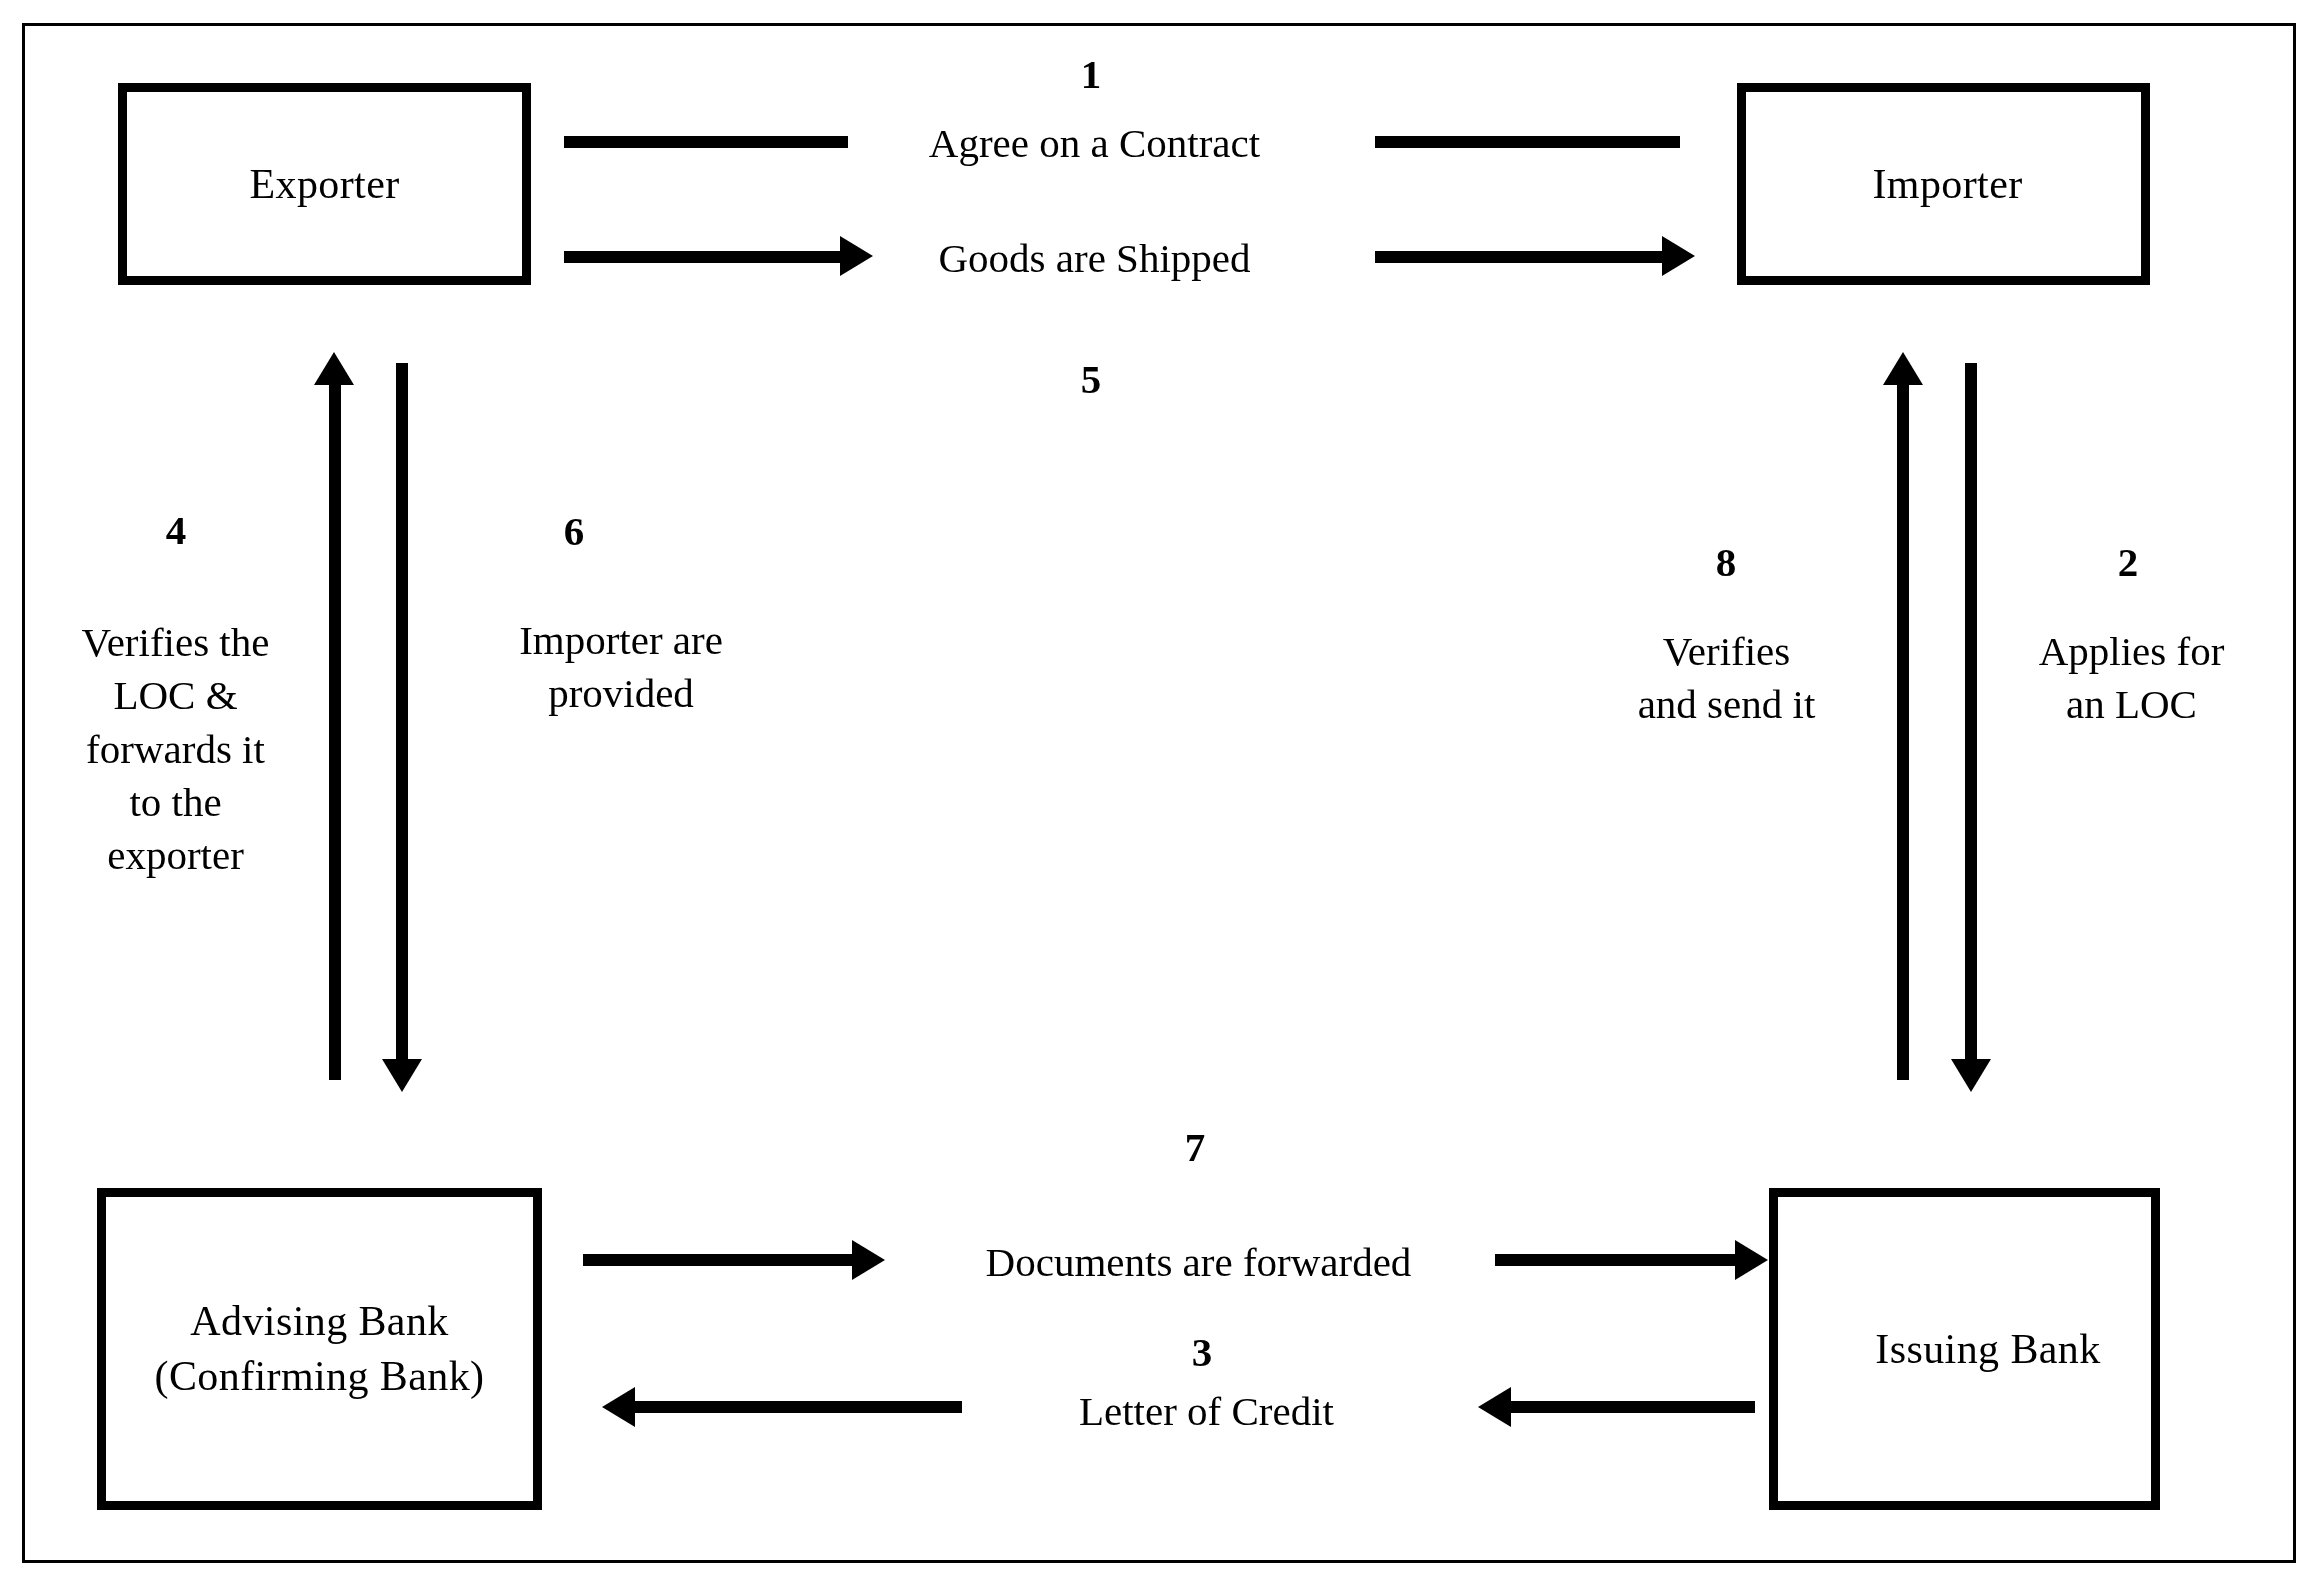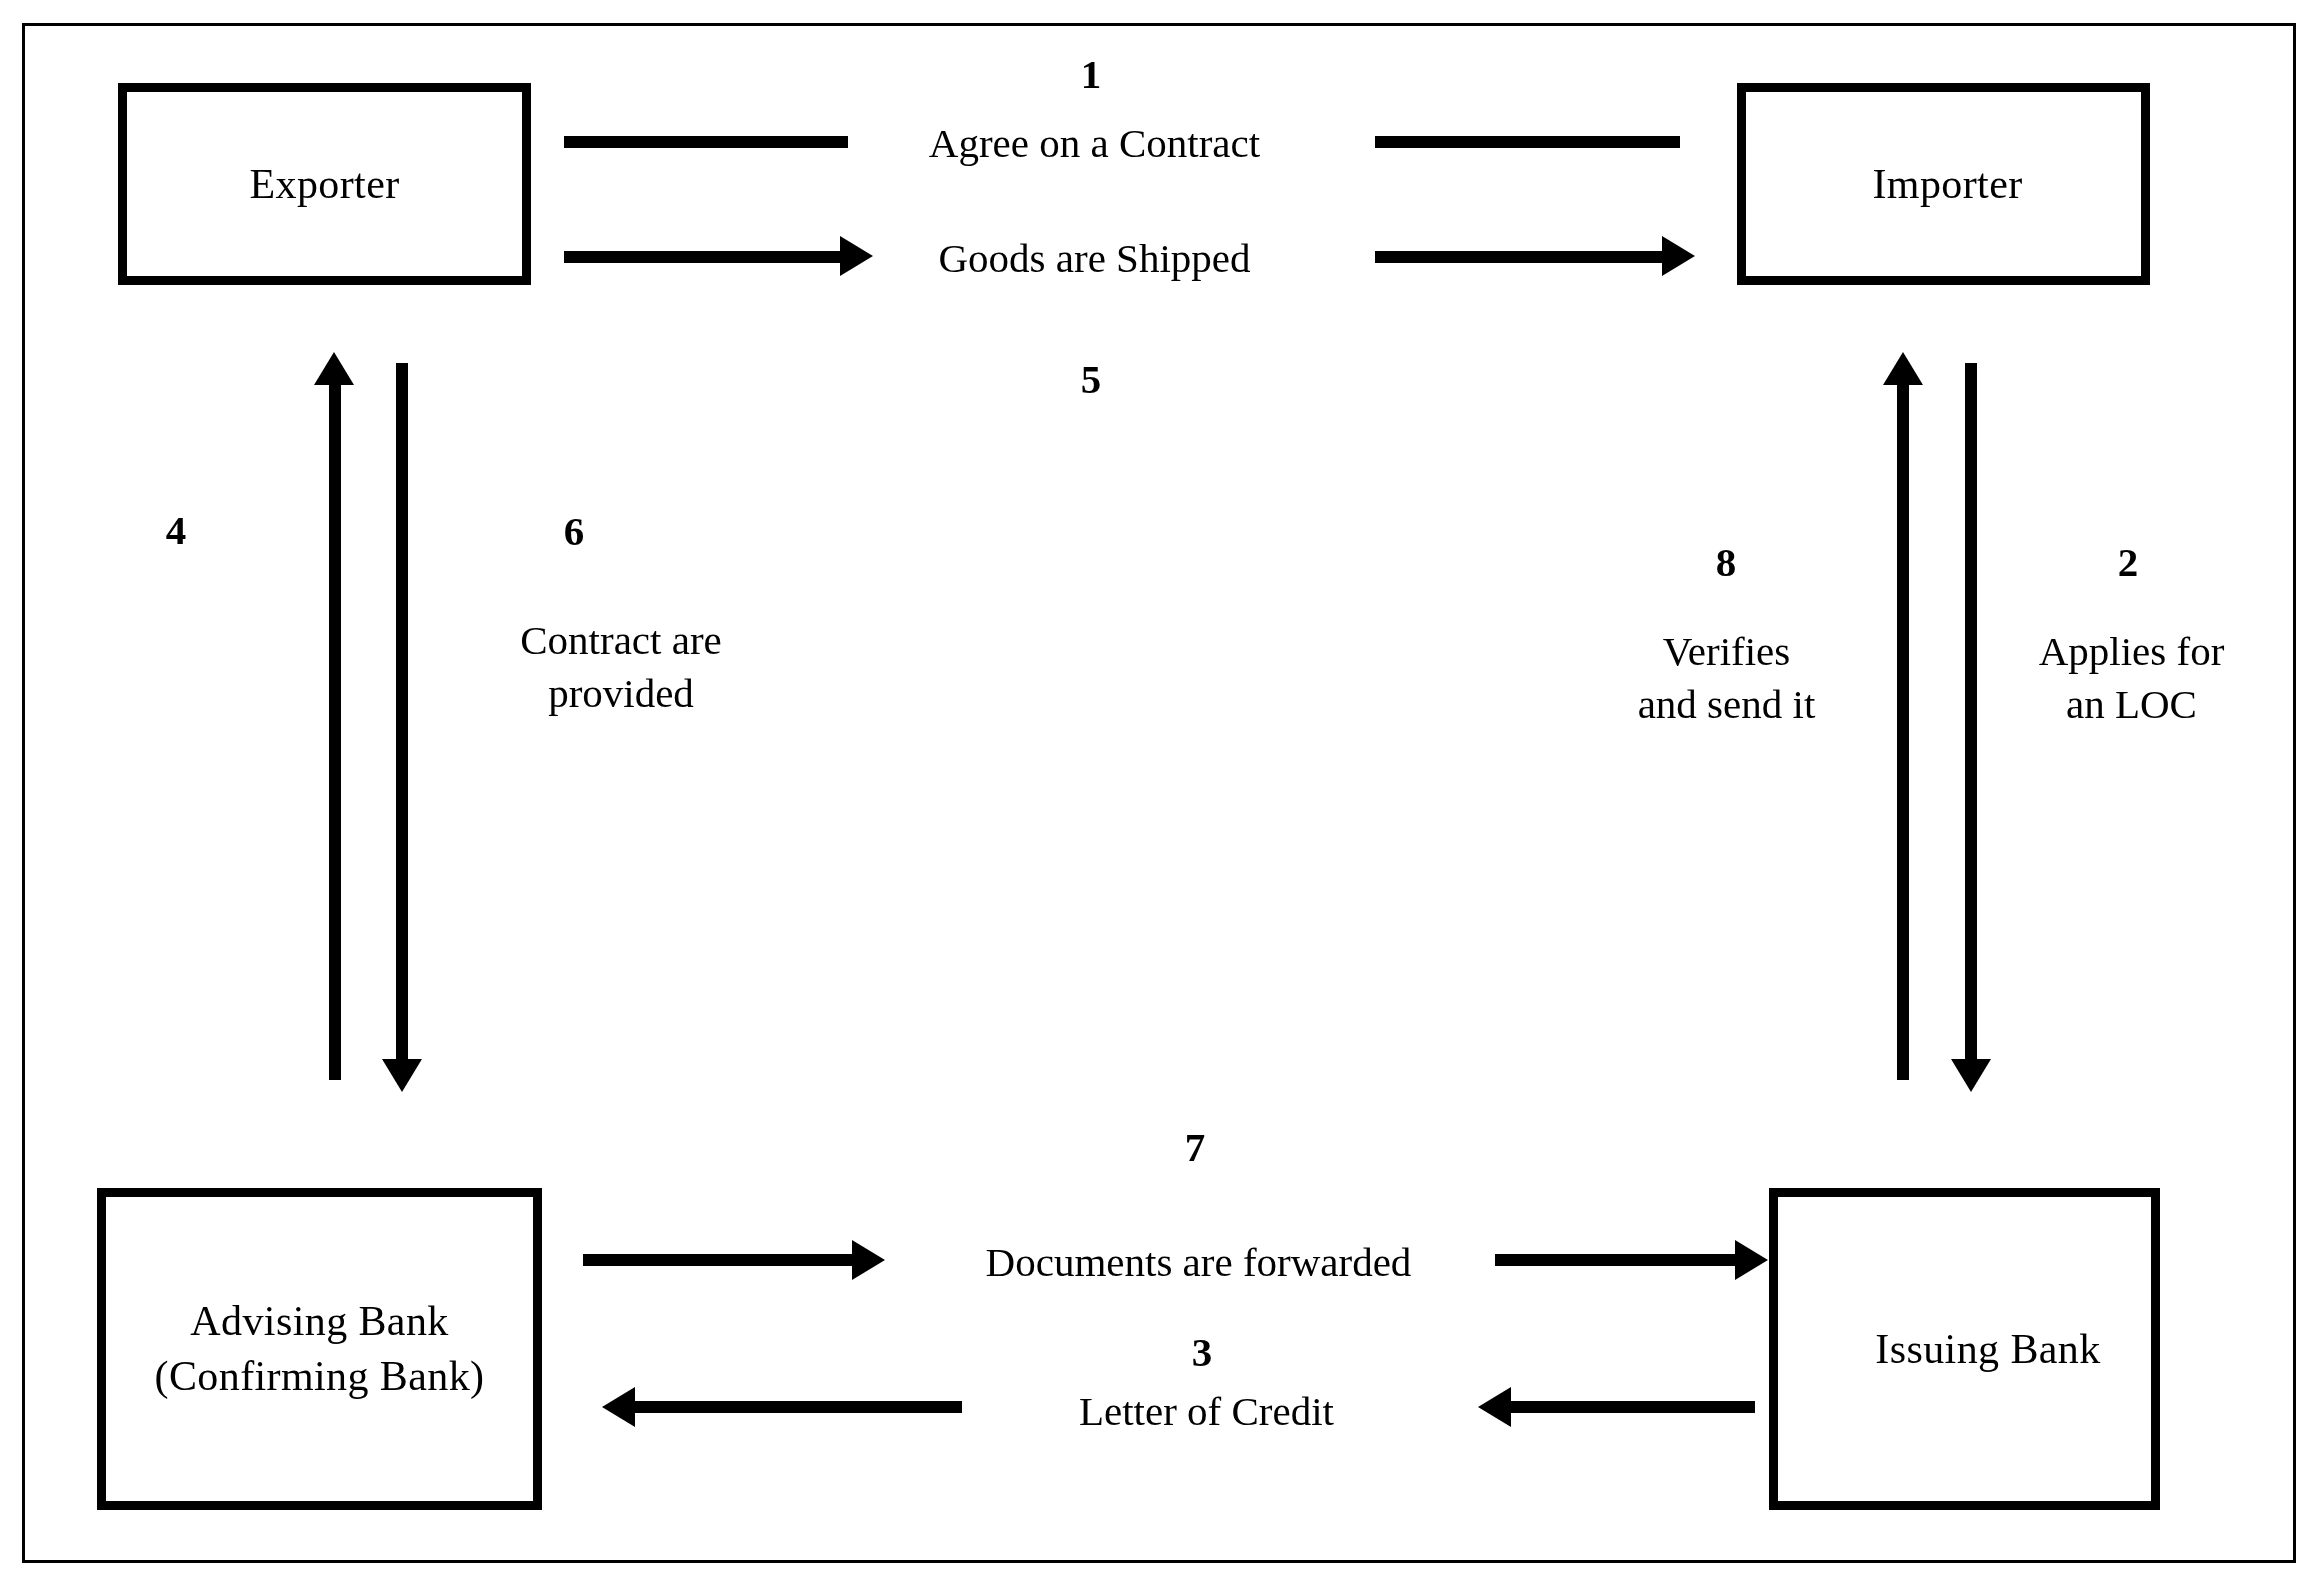--- a/index.html
+++ b/index.html
@@ -133,25 +133,30 @@
   <div class="hline" style="left:564px; top:251px; width:276px;"></div>
   <div class="head head-right" style="left:840px; top:236px;"></div>
   <div class="hline" style="left:1375px; top:251px; width:287px;"></div>
   <div class="head head-right" style="left:1662px; top:236px;"></div>
   <div class="step-num" style="left:1048px; top:359px; width:86px;">5</div>
   <div class="txt" style="left:861px; top:232px; width:467px;text-align:center;">Goods are Shipped</div>
 
   <div class="vline" style="left:329px; top:373px; height:707px;"></div>
   <div class="head head-up" style="left:314px; top:352px;"></div>
   <div class="step-num" style="left:133px; top:510px; width:86px;">4</div>
+  <div class="txt" style="left:39px; top:616px; width:273px;">Verifies the
+LOC &amp;
+forwards it
+to the
+exporter</div>
 
   <div class="vline" style="left:396px; top:363px; height:696px;"></div>
   <div class="head head-down" style="left:382px; top:1059px;"></div>
   <div class="step-num" style="left:531px; top:511px; width:86px;">6</div>
-  <div class="txt" style="left:438px; top:614px; width:366px;">Contract are
+  <div class="txt" style="left:438px; top:614px; width:366px;">Importer are
 provided</div>
 
   <div class="vline" style="left:1897px; top:373px; height:707px;"></div>
   <div class="head head-up" style="left:1883px; top:352px;"></div>
   <div class="step-num" style="left:1683px; top:542px; width:86px;">8</div>
   <div class="txt" style="left:1590px; top:625px; width:273px;text-align:center;">Verifies
 and send it</div>
 
   <div class="vline" style="left:1965px; top:363px; height:696px;"></div>
   <div class="head head-down" style="left:1951px; top:1059px;"></div>

